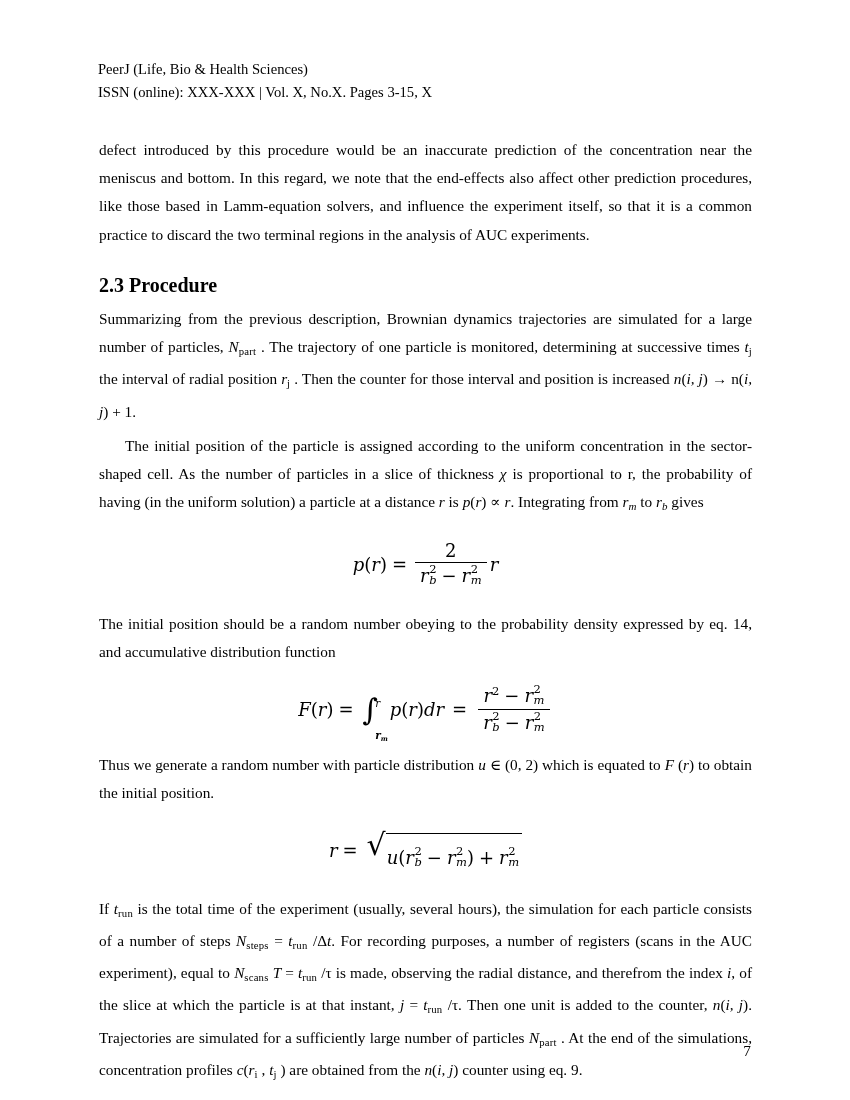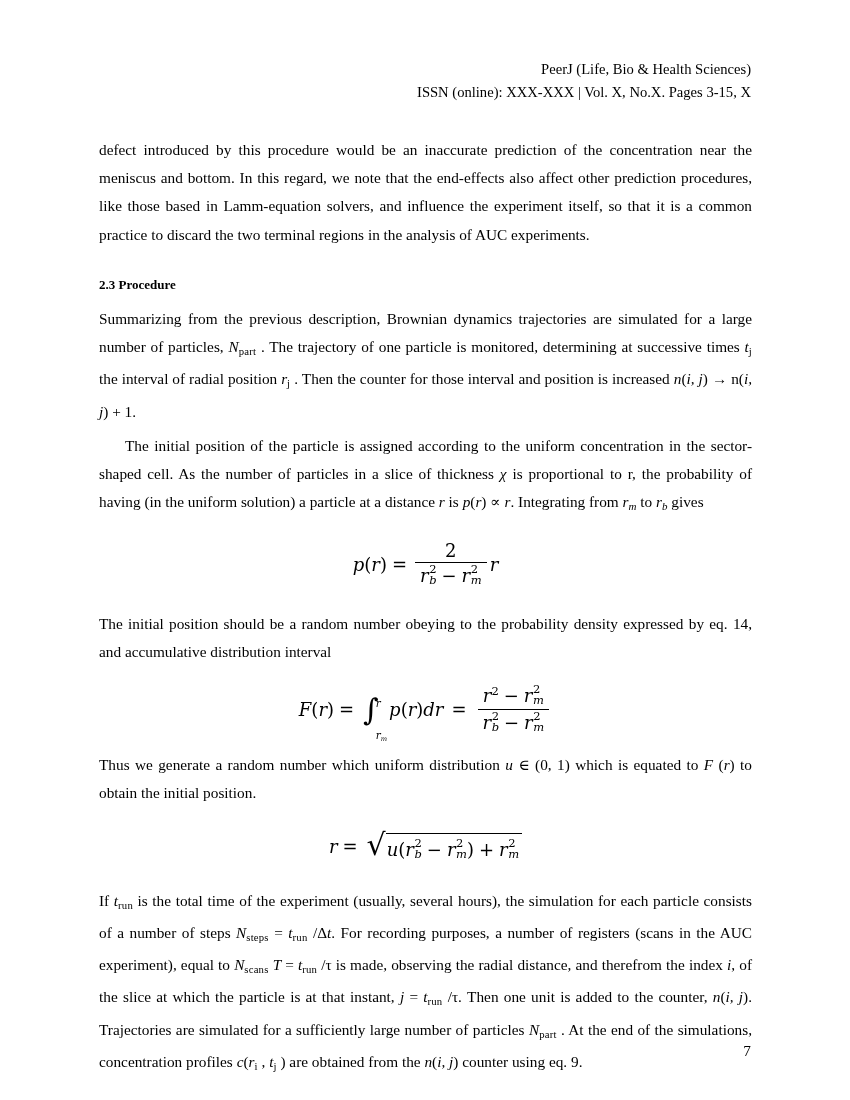--- a/index.html
+++ b/index.html
@@ -22,21 +22,21 @@
     width: 850px;
     height: 1100px;
   }
 
   
   .header {
     position: absolute;
     left: 98px;
     top: 58px;
     width: 653px;
-    text-align: right;
+    text-align: left;
     font-size: 14.6px;
     line-height: 23px;
   }
   .header .line { white-space: nowrap; }
 
   
   .content {
     position: absolute;
     left: 99px;
     top: 136px;
@@ -49,21 +49,21 @@
     margin: 0;
     text-align: justify;
     text-justify: inter-word;
     -webkit-hyphens: none;
     hyphens: none;
   }
   p.indent { text-indent: 26px; }
 
   h2.section {
     margin: 0;
-    font-size: 13px;
+    font-size: 20px;
     font-weight: bold;
     line-height: 28.2px;
   }
 
   .gap-before-heading { height: 22px; }
   .gap-after-heading  { height: 6px; }
   .gap-para           { height: 6px; }
 
   
   i.var { font-style: italic; }
@@ -150,38 +150,38 @@
   .int-limits {
     display: inline-flex;
     flex-direction: column;
     justify-content: space-between;
     height: 38px;
     font-size: 0.58em;
     margin-left: -3px;
     text-align: left;
   }
   .int-limits .upper { font-style: italic; position: relative; top: -2px; }
-  .int-limits .lower { font-style: italic; position: relative; bottom: -2px; }
+  .int-limits .lower { font-style: italic; position: relative; bottom: -2px; font-weight: bold; }
 
   
   .sqrt {
     display: inline-flex;
     align-items: stretch;
     margin-left: 4px;
   }
   .sqrt .radical {
     font-size: 30px;
     line-height: 1;
     font-style: normal;
     position: relative;
     top: -2px;
   }
   .sqrt .radicand {
     border-top: 1px solid #000;
-    padding: 2px 3px 0 1px;
+    padding: 10px 3px 0 1px;
     position: relative;
     top: 1px;
   }
 
   
   .page-number {
     position: absolute;
     left: 98px;
     top: 1042px;
     width: 653px;
@@ -230,21 +230,21 @@
                 <span class="s-down">b</span>
               </span><span class="mo">−</span><i class="mi">r</i><span class="subsup">
                 <span class="s-up">2</span>
                 <span class="s-down">m</span>
               </span></span>
         </span>
           <i class="mi">r</i>
       </span>
     </div>
 
-    <p class="para">The initial position should be a random number obeying to the probability density expressed by eq. 14, and accumulative distribution interval</p>
+    <p class="para">The initial position should be a random number obeying to the probability density expressed by eq. 14, and accumulative distribution function</p>
 
     <div class="equation" style="margin-top:18px;margin-bottom:16px;">
       <span class="eq-wrap">
         <i class="mi">F</i>
           <span class="mo" style="padding:0">(</span>
           <i class="mi">r</i>
           <span class="mo" style="padding:0">)</span>
           <span class="mo">=</span>
         <span class="intop">
           <span class="int-glyph">∫</span>
@@ -269,21 +269,21 @@
                 <span class="s-up">2</span>
                 <span class="s-down">b</span>
               </span><span class="mo">−</span><i class="mi">r</i><span class="subsup">
                 <span class="s-up">2</span>
                 <span class="s-down">m</span>
               </span></span>
         </span>
       </span>
     </div>
 
-    <p class="para"><span>Thus we generate a random number which uniform distribution </span><i class="var">u</i><span> ∈ (0, 1) which is equated to </span><i class="var">F</i><span> (</span><i class="var">r</i><span>) to obtain the initial position.</span></p>
+    <p class="para"><span>Thus we generate a random number with particle distribution </span><i class="var">u</i><span> ∈ (0, 2) which is equated to </span><i class="var">F</i><span> (</span><i class="var">r</i><span>) to obtain the initial position.</span></p>
 
     <div class="equation" style="margin-top:24px;margin-bottom:24px;">
       <span class="eq-wrap">
         <i class="mi">r</i>
           <span class="mo">=</span>
         <span class="sqrt">
           <span class="radical">√</span>
           <span class="radicand"><i class="mi">u</i><span class="mo" style="padding:0">(</span><i class="mi">r</i><span class="subsup">
                 <span class="s-up">2</span>
                 <span class="s-down">b</span>

